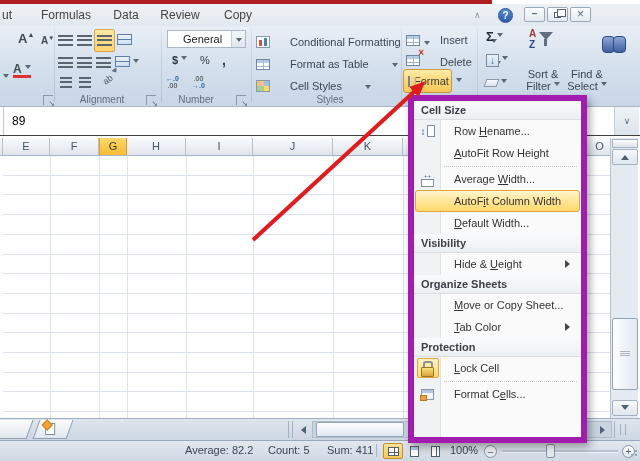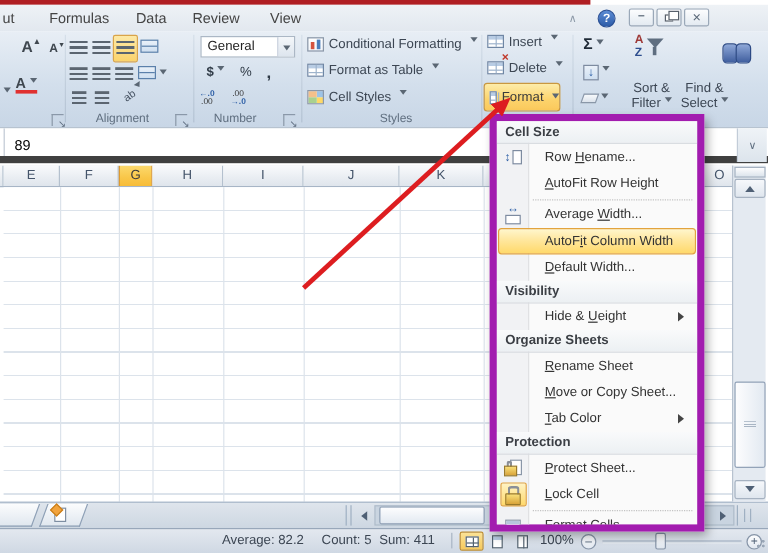--- a/index.html
+++ b/index.html
@@ -36,46 +36,46 @@
   .gri::after{content:"";position:absolute;left:6px;top:0;bottom:0;width:1px;background:#9fb4cc}
   .gri::before{content:"";position:absolute;left:0;right:0;top:6px;height:1px;background:#9fb4cc}
   .cfi{display:inline-block;width:14px;height:12px;border:1px solid #8a97a8;background:linear-gradient(#fff,#f2f5f9);position:relative}
   .cfi::before{content:"";position:absolute;left:2px;bottom:1px;width:3px;height:6px;background:#d3533f}
   .cfi::after{content:"";position:absolute;left:7px;bottom:1px;width:3px;height:8px;background:#4a7ebb}
   .csi{display:inline-block;width:14px;height:12px;border:1px solid #8a97a8;
        background:linear-gradient(#f5c08a,#f5c08a) 0 0/7px 5px no-repeat,
                   linear-gradient(#9dc3e6,#9dc3e6) 7px 0/7px 5px no-repeat,
                   linear-gradient(#a9d18e,#a9d18e) 0 5px/7px 5px no-repeat,
                   linear-gradient(#ffd966,#ffd966) 7px 5px/7px 5px no-repeat,#fff}
-  .rowbtn{position:absolute;display:flex;align-items:flex-start;gap:4px;height:17px;font-size:11px;color:#3c4653;white-space:nowrap}
+  .rowbtn{position:absolute;display:flex;align-items:flex-end;gap:20px;height:17px;font-size:11px;color:#3c4653;white-space:nowrap}
   .delwrap{position:relative}
   .delwrap::after{content:"×";position:absolute;right:-4px;top:-8px;color:#c0392b;font-weight:bold;font-size:10px}
-  #fmtbtn{position:absolute;left:403px;top:43px;width:64px;height:24px;border:1px solid #c99840;border-radius:3px;
+  #fmtbtn{position:absolute;left:403px;top:43px;width:49px;height:24px;border:1px solid #c99840;border-radius:3px;
           background:linear-gradient(#fdeca9,#fcd36b 60%,#fbc95c);display:flex;align-items:center;gap:4px;padding-left:4px;font-size:11px;color:#3b3b3b}
   .azi{position:relative;width:26px;height:24px;display:inline-block}
   .azi .a::before{content:"A";position:absolute;left:1px;top:-1px;font:bold 10px "Liberation Sans",sans-serif;color:#9e3a38}
   .azi .z::before{content:"Z";position:absolute;left:1px;top:10px;font:bold 10px "Liberation Sans",sans-serif;color:#2d4d8e}
   .azi::after{content:"";position:absolute;right:1px;top:3px;border-left:7px solid transparent;border-right:7px solid transparent;border-top:8px solid #5f6e80}
   .azi::before{content:"";position:absolute;right:7px;top:10px;width:3px;height:7px;background:#5f6e80}
   .bino{position:relative;width:26px;height:20px;display:inline-block}
   .bino::before,.bino::after{content:"";position:absolute;top:2px;width:11px;height:15px;border-radius:4px;
         background:linear-gradient(#8fa8d8,#3f5e9e);border:1px solid #2d4a85}
   .bino::before{left:1px}.bino::after{right:1px}
   .fillico{display:inline-block;width:13px;height:13px;border:1px solid #7d8ba0;background:linear-gradient(#eaf1f9,#cfdff0);color:#2d5fa6;font-weight:bold;font-size:10px;text-align:center;line-height:12px}
   .clrico{display:inline-block;width:13px;height:8px;border:1px solid #8a97a8;background:linear-gradient(#f7f9fb,#dce3ec);transform:skewX(-20deg)}
   .fA{font-weight:bold;color:#3f474f}
   .fAu{border-bottom:3px solid #e03130;line-height:11px;display:inline-block}
-  .combo{position:absolute;left:167px;top:4px;width:79px;height:18px;background:#fff;border:1px solid #abb7c5;font-size:11px;color:#222;line-height:16px;padding-left:5px}
+  .combo{position:absolute;left:167px;top:4px;width:79px;height:18px;background:#fff;border:1px solid #abb7c5;font-size:11px;color:#222;line-height:16px;padding-left:15px}
   .combo .cdd{position:absolute;right:0;top:0;bottom:0;width:14px;border-left:1px solid #c5cedb;background:linear-gradient(#f4f7fa,#dde5ee)}
   .combo .cdd::after{content:"";position:absolute;left:4px;top:7px;border:3px solid transparent;border-top:4px solid #5a6673}
   .decbtn{position:absolute;font-size:7px;line-height:7px;color:#333;text-align:center}
   .decbtn b{color:#2d5fa6}
 
   
-  #fxrow{position:absolute;left:0;top:107px;width:640px;height:29px;background:#fff;border-bottom:6px solid #404040}
+  #fxrow{position:absolute;left:0;top:107px;width:640px;height:29px;background:#fff;border-bottom:1px solid #404040}
   #fxrow .lsep{position:absolute;left:3px;top:0;bottom:0;width:1px;background:#c0c9d4}
   #fxval{position:absolute;left:12px;top:0;line-height:28px;font-size:12px;color:#000}
   #fxexp{position:absolute;right:1px;top:0;width:25px;height:28px;border-left:1px solid #c2ccd8;background:linear-gradient(#eff3f7,#dce4ec);text-align:center;color:#5f6e80;font-size:9px;line-height:28px}
 
   
   #cols{position:absolute;left:0;top:138px;width:610px;height:18px;display:flex;overflow:hidden;border-bottom:1px solid #a7b5c6;background:#e9edf2}
   .col{flex:0 0 auto;background:linear-gradient(#f9fafc,#e9edf2 60%,#dfe5ec);border-right:1px solid #b4c0ce;color:#44546a;font-size:11px;text-align:center;line-height:17px}
   .col.sel{background:linear-gradient(#fcd96d,#f9c648 60%,#f7bc38);border-left:1px solid #dd9a30;border-right:1px solid #dd9a30;color:#3b3b3b}
 
   
@@ -173,21 +173,21 @@
 
 <div id="app">
 
   <div id="redstrip"></div>
 
   <div id="tabrow">
     <span class="rtab" style="left:2px">ut</span>
     <span class="rtab" style="left:36px;width:60px">Formulas</span>
     <span class="rtab" style="left:106px;width:40px">Data</span>
     <span class="rtab" style="left:158px;width:44px">Review</span>
-    <span class="rtab" style="left:220px;width:36px">View</span>
+    <span class="rtab" style="left:220px;width:36px">Copy</span>
     <span class="wcaret" style="left:474px">∧</span>
     <span class="whelp" style="left:498px">?</span>
     <span class="wbtn wmin" style="left:524px"></span>
     <span class="wbtn wrest" style="left:547px">
         <i></i>
       </span>
     <span class="wbtn wclose" style="left:570px"></span>
   </div>
 
   <div id="ribbon">
@@ -314,21 +314,21 @@
     <span id="hthumb"></span>
     <span class="hbtn" style="left:595px">
         <i class="tri-r"></i>
       </span>
     <span id="hgrip"></span>
   </div>
 
   <div id="status">
     <span class="st" style="left:185px">Average: 82.2</span>
     <span class="st" style="left:268px">Count: 5</span>
-    <span class="st" style="left:316px">Sum: 411</span>
+    <span class="st" style="left:327px">Sum: 411</span>
     <span id="stsep"></span>
     <span class="vb on" style="left:383px">
         <span class="vi"></span>
       </span>
     <span class="vb" style="left:404px">
         <span class="vi2"></span>
       </span>
     <span class="vb" style="left:425px">
         <span class="vi3"></span>
       </span>
@@ -370,40 +370,28 @@
     </div>
     <div class="m-header">Visibility</div>
     <div class="m-item">
       <span class="gut"></span>
       <span class="lbl"><span>Hide &amp; </span><u>U</u><span>eight</span></span>
       <span class="sub"></span>
     </div>
     <div class="m-header">Organize Sheets</div>
     <div class="m-item">
       <span class="gut"></span>
-      <span class="lbl"><span></span><u>R</u><span>ename Sheet</span></span>
-    </div>
-    <div class="m-item">
-      <span class="gut"></span>
       <span class="lbl"><span></span><u>M</u><span>ove or Copy Sheet...</span></span>
     </div>
     <div class="m-item">
       <span class="gut"></span>
       <span class="lbl"><span></span><u>T</u><span>ab Color</span></span>
       <span class="sub"></span>
     </div>
     <div class="m-header">Protection</div>
-    <div class="m-item">
-      <span class="gut">
-          <span class="i-ps">
-            <i class="sh"></i>
-          </span>
-        </span>
-      <span class="lbl"><span></span><u>P</u><span>rotect Sheet...</span></span>
-    </div>
     <div class="m-item">
       <span class="gut">
           <span class="gutbox">
             <span class="lockw"></span>
           </span>
         </span>
       <span class="lbl"><span></span><u>L</u><span>ock Cell</span></span>
     </div>
     <div class="m-sep"></div>
     <div class="m-item">

